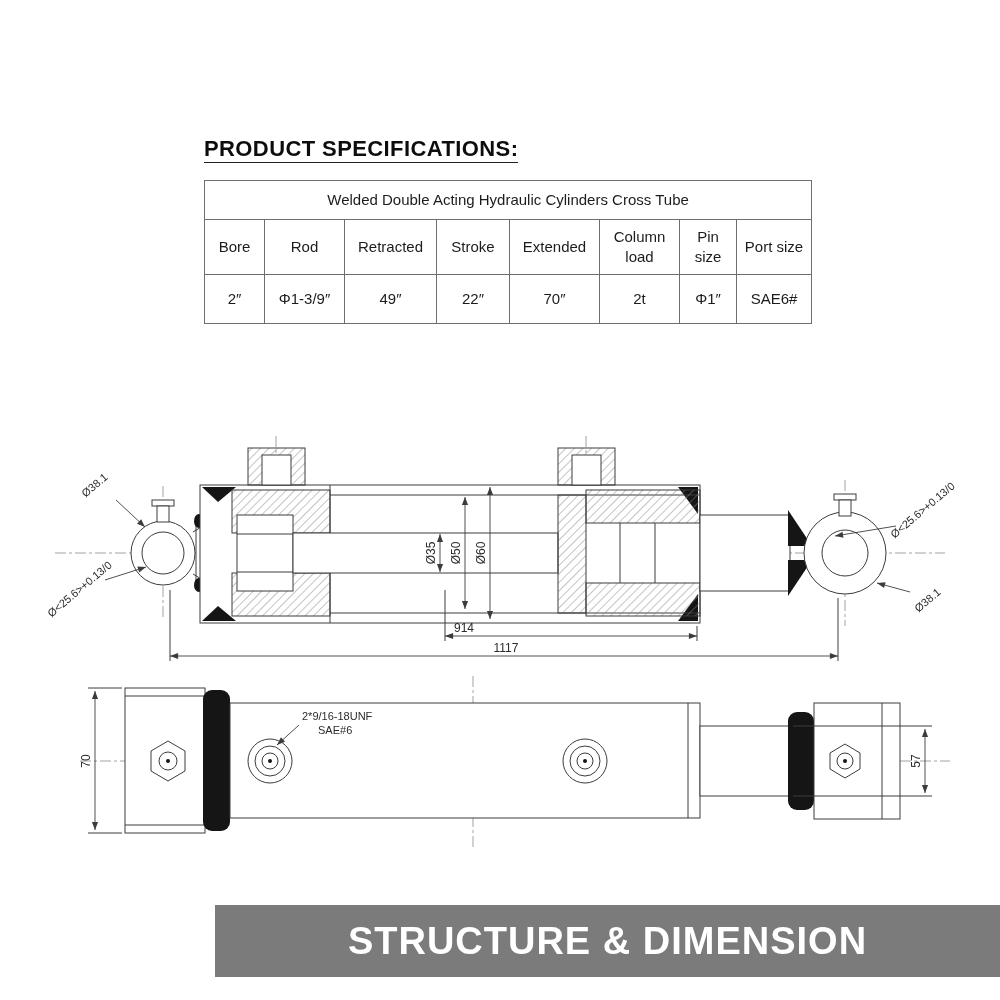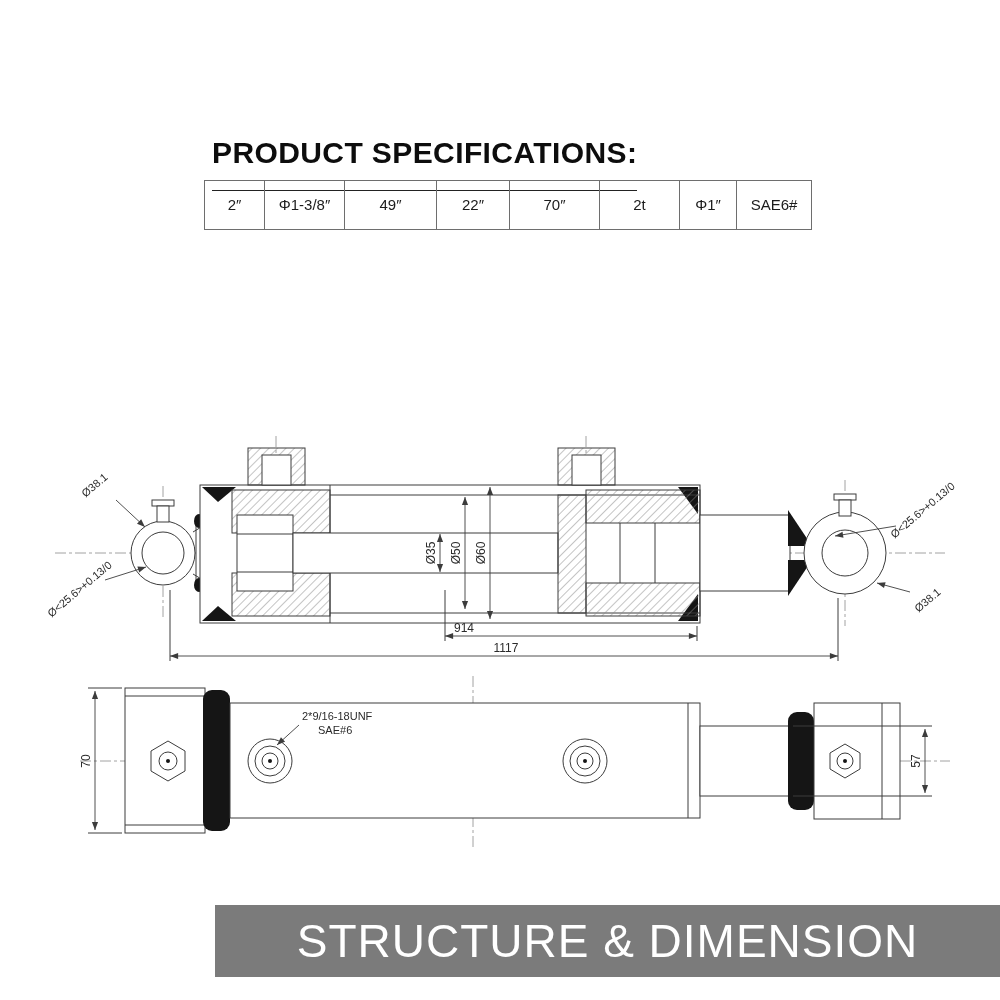--- a/index.html
+++ b/index.html
@@ -1,29 +1,29 @@
 <!DOCTYPE html>
 <html><head>
 <meta charset="utf-8">
 <style>
   html,body{margin:0;padding:0;}
   body{width:1000px;height:1000px;position:relative;background:#fff;
        font-family:"Liberation Sans",sans-serif;overflow:hidden;}
-  .title{position:absolute;top:136px;left:204px;font-size:30px;font-weight:700;color:#0d0d0d;
-         letter-spacing:.4px;border-bottom:1.6px solid #222;padding-bottom:20px;margin-left:8px;}
+  .title{position:absolute;top:136px;left:204px;font-size:22px;font-weight:700;color:#0d0d0d;
+         letter-spacing:.4px;border-bottom:1.6px solid #222;padding-bottom:0;}
   .spec-table{position:absolute;top:180px;left:204px;border-collapse:collapse;table-layout:fixed;
               width:607px;font-size:15px;color:#1c1c1c;}
   .spec-table td{border:1px solid #6e6e6e;text-align:center;vertical-align:middle;
                  font-weight:400;padding:2px 4px;line-height:1.35;}
   .spec-table .cap td{height:34px;}
   .spec-table .hdr td{height:50px;}
   .spec-table .val td{height:44px;}
   .banner{position:absolute;top:905px;left:215px;width:785px;height:72px;background:#7b7b7b;
           display:flex;align-items:center;justify-content:center;}
-  .banner-text{color:#fff;font-size:46px;font-weight:400;letter-spacing:1px;white-space:nowrap;}
+  .banner-text{color:#fff;font-size:38px;font-weight:700;letter-spacing:1px;white-space:nowrap;}
   .drawing{position:absolute;top:428px;left:0;}
   .ln{fill:none;stroke:#3c3c3c;stroke-width:1;}
   .lnw{fill:#fff;stroke:#3c3c3c;stroke-width:1;}
   .hatchf{fill:url(#hatch);stroke:#3c3c3c;stroke-width:1;}
   .cl{stroke:#8c8c8c;stroke-width:.8;stroke-dasharray:11 3 3 3;fill:none;}
   .blk{fill:#151515;stroke:none;}
   .dimln{stroke:#3c3c3c;stroke-width:.9;fill:none;}
   .dim{font-size:12px;fill:#2b2b2b;}
   .dims{font-size:11px;fill:#2b2b2b;}
 </style>
@@ -37,23 +37,36 @@
     <col style="width:60px">
       <col style="width:80px">
       <col style="width:92px">
       <col style="width:73px">
     <col style="width:90px">
       <col style="width:80px">
       <col style="width:57px">
       <col style="width:75px">
   </colgroup>
   <tbody>
+    <tr class="cap">
+      <td colspan="8">Welded Double Acting Hydraulic Cylinders Cross Tube</td>
+    </tr>
+    <tr class="hdr">
+      <td>Bore</td>
+      <td>Rod</td>
+      <td>Retracted</td>
+      <td>Stroke</td>
+      <td>Extended</td>
+      <td>Column load</td>
+      <td>Pin size</td>
+      <td>Port size</td>
+    </tr>
     <tr class="val">
       <td>2″</td>
-      <td>Φ1-3/8″</td>
+      <td>Φ1-3/9″</td>
       <td>49″</td>
       <td>22″</td>
       <td>70″</td>
       <td>2t</td>
       <td>Φ1″</td>
       <td>SAE6#</td>
     </tr>
   </tbody>
 </table>
 

